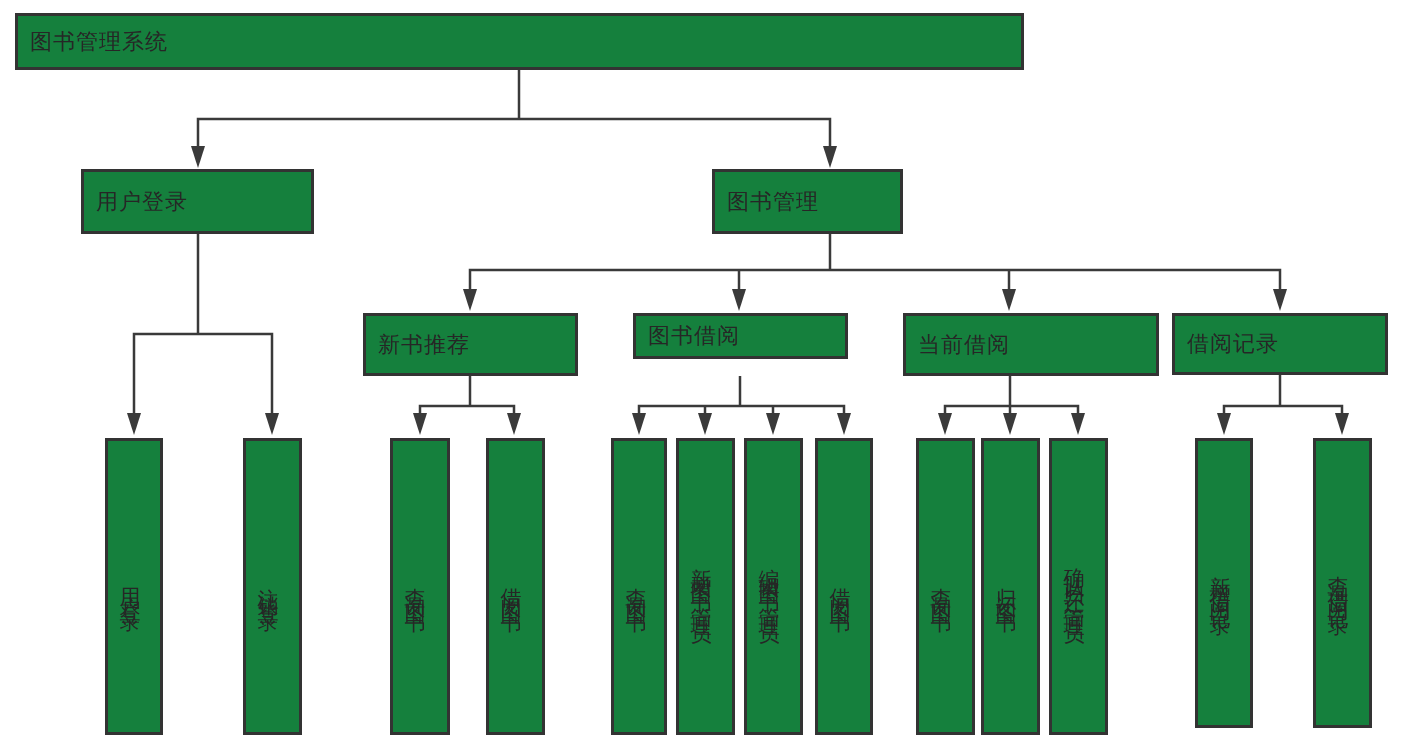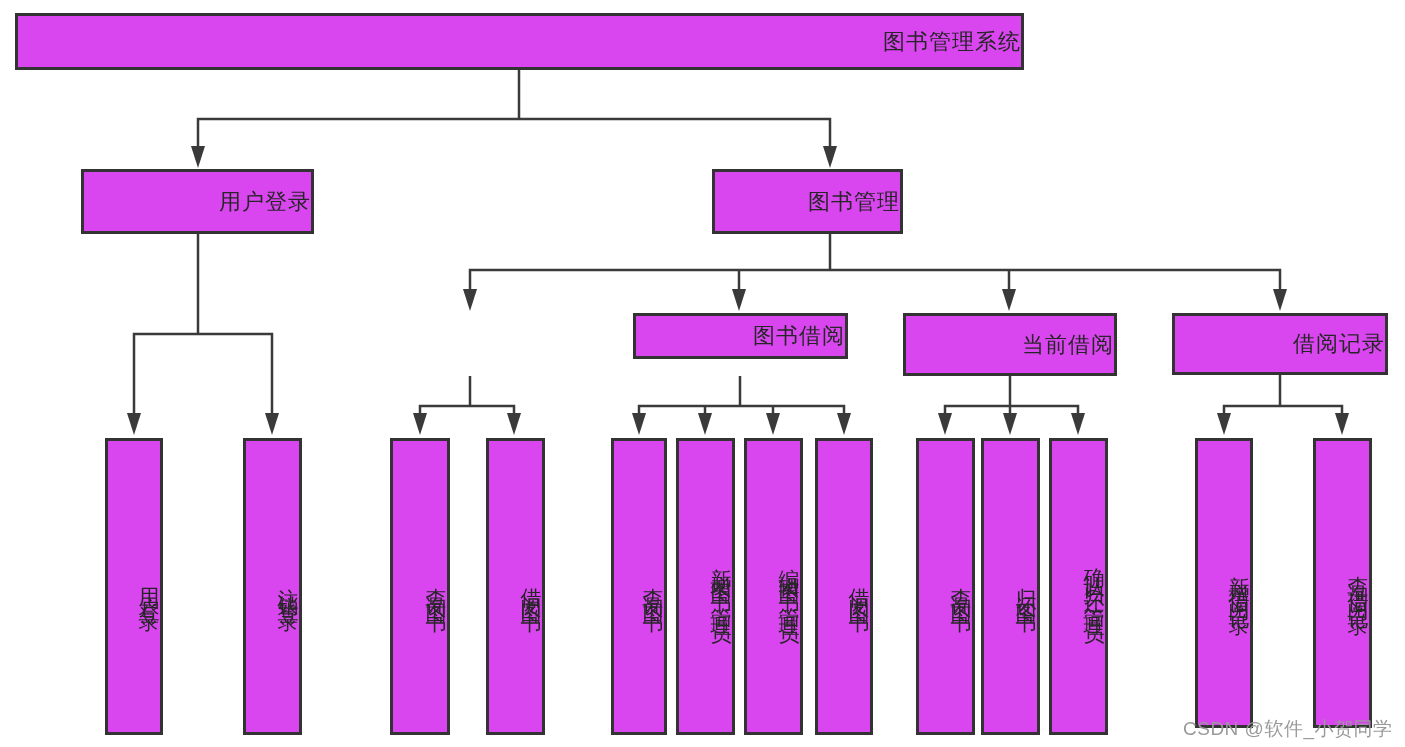--- a/index.html
+++ b/index.html
@@ -22,23 +22,24 @@
   .connectors{
     position:absolute;left:0;top:0;width:1405px;height:747px;
     color:var(--line);
     z-index:1;
     pointer-events:none;
   }
   .box{
     position:absolute;
     box-sizing:border-box;
     border:3px solid var(--box-border);
-    background:#d946ef;
-    display:flex;align-items:center;justify-content:flex-end;
+    background:#15803d;
+    display:flex;align-items:center;justify-content:flex-start;
     z-index:2;
+    padding-left:12px;
   }
   .hlabel{font-size:22px;letter-spacing:1px;white-space:nowrap;}
   .leaf{top:438px;height:297px;}
   .leaf-short{height:290px;}
   .vtext{
     writing-mode:vertical-rl;
     text-orientation:mixed;
     font-size:21px;
     letter-spacing:8px;
     line-height:1;
@@ -118,24 +119,27 @@
     <span class="hlabel">图书管理系统</span>
   </div>
 
   <div class="box" style="left:81px;top:169px;width:233px;height:65px;">
     <span class="hlabel">用户登录</span>
   </div>
   <div class="box" style="left:712px;top:169px;width:191px;height:65px;">
     <span class="hlabel">图书管理</span>
   </div>
 
+  <div class="box" style="left:363px;top:313px;width:215px;height:63px;">
+    <span class="hlabel">新书推荐</span>
+  </div>
   <div class="box" style="left:633px;top:313px;width:215px;height:46px;">
     <span class="hlabel">图书借阅</span>
   </div>
-  <div class="box" style="left:903px;top:313px;width:214px;height:63px;">
+  <div class="box" style="left:903px;top:313px;width:256px;height:63px;">
     <span class="hlabel">当前借阅</span>
   </div>
   <div class="box" style="left:1172px;top:313px;width:216px;height:62px;">
     <span class="hlabel">借阅记录</span>
   </div>
 
   <div class="box leaf" style="left:105px;width:58px;">
     <span class="vtext">用户登录</span>
   </div>
   <div class="box leaf" style="left:243px;width:59px;">
@@ -172,15 +176,14 @@
     <span class="vtext">确认归还（管理员）</span>
   </div>
 
   <div class="box leaf leaf-short" style="left:1195px;width:58px;">
     <span class="vtext">新增借阅记录</span>
   </div>
   <div class="box leaf leaf-short" style="left:1313px;width:59px;">
     <span class="vtext">查询借阅记录</span>
   </div>
 
-  <div class="watermark">CSDN @软件_小贺同学</div>
 
 </div>
 
 </body></html>

